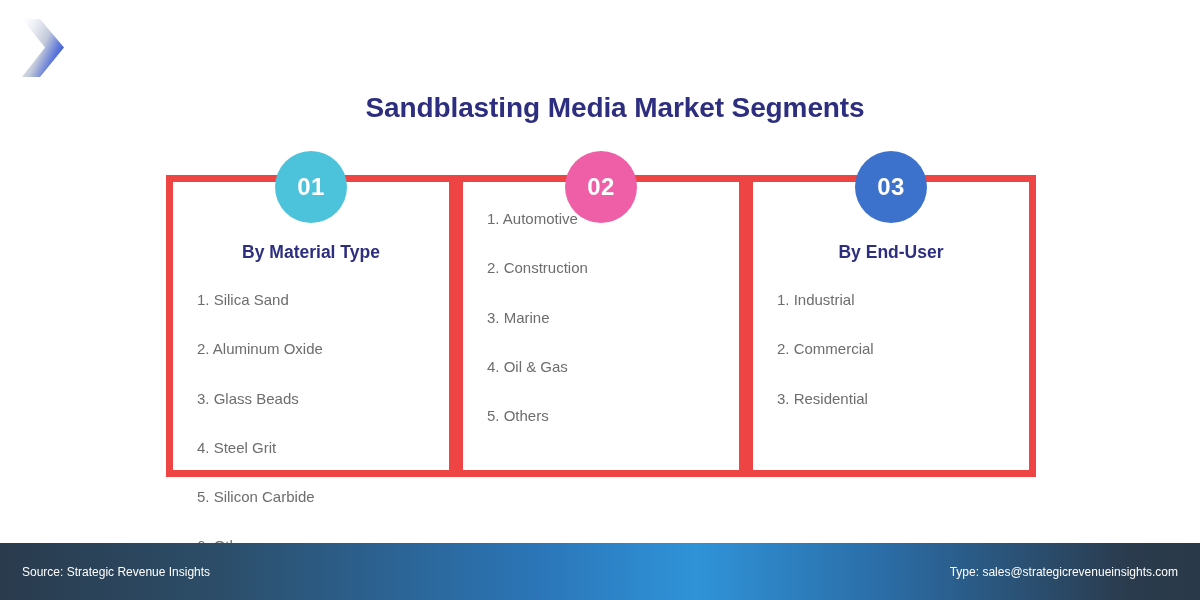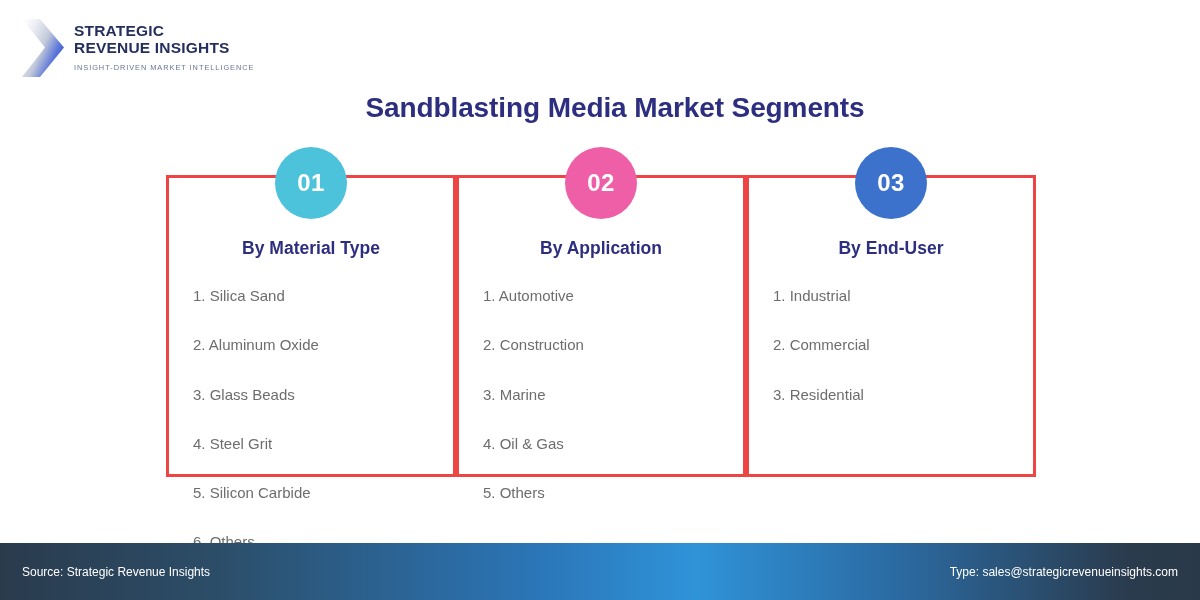--- a/index.html
+++ b/index.html
@@ -69,21 +69,21 @@
     top: 175px;
     left: 166px;
     width: 870px;
     display: flex;
     justify-content: space-between;
   }
   .card {
     position: relative;
     width: 296px;
     height: 302px;
-    border: 3px solid #ef4444;
+    border: 7px solid #ef4444;
     background: #ffffff;
   }
   .card-badge {
     position: absolute;
     top: -31px;
     left: 50%;
     transform: translateX(-50%);
     width: 72px;
     height: 72px;
     border-radius: 50%;
@@ -149,25 +149,20 @@
       <linearGradient id="markGrad" x1="0" y1="0.1" x2="1" y2="0.75">
         <stop offset="0%" stop-color="#ffffff"></stop>
         <stop offset="22%" stop-color="#eceef4"></stop>
         <stop offset="52%" stop-color="#c3cada"></stop>
         <stop offset="78%" stop-color="#5f79d9"></stop>
         <stop offset="100%" stop-color="#2346d6"></stop>
       </linearGradient>
     </defs>
     <path d="M2 3 L20 3 L44 31.5 L20 61 L2 61 L25 31.5 Z" fill="url(#markGrad)"></path>
   </svg>
-  <div id="logo-text-block">
-    <div class="logo-line">STRATEGIC</div>
-    <div class="logo-line">REVENUE INSIGHTS</div>
-    <div id="logo-tagline">INSIGHT-DRIVEN MARKET INTELLIGENCE</div>
-  </div>
 </div>
 
 <div id="page-title">Sandblasting Media Market Segments</div>
 
 <div id="cards-row">
 
   <div class="card">
     <div class="card-badge" style="background: rgb(76, 195, 219);">01</div>
     <div class="card-heading">By Material Type</div>
     <ul class="card-list">
@@ -175,21 +170,20 @@
       <li>2. Aluminum Oxide</li>
       <li>3. Glass Beads</li>
       <li>4. Steel Grit</li>
       <li>5. Silicon Carbide</li>
       <li>6. Others</li>
     </ul>
   </div>
 
   <div class="card">
     <div class="card-badge" style="background: rgb(238, 95, 167);">02</div>
-    <div class="card-heading">By Application</div>
     <ul class="card-list">
       <li>1. Automotive</li>
       <li>2. Construction</li>
       <li>3. Marine</li>
       <li>4. Oil &amp; Gas</li>
       <li>5. Others</li>
     </ul>
   </div>
 
   <div class="card">

